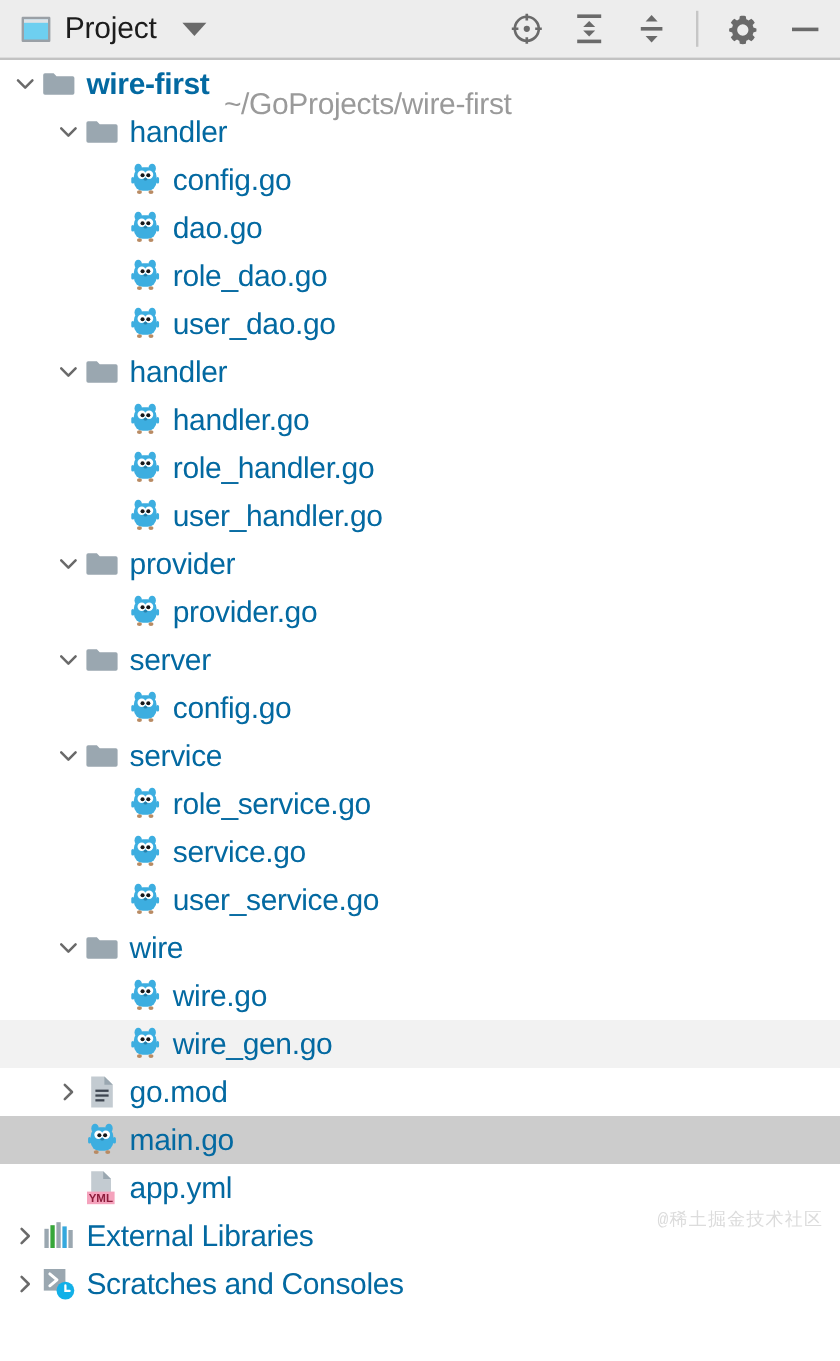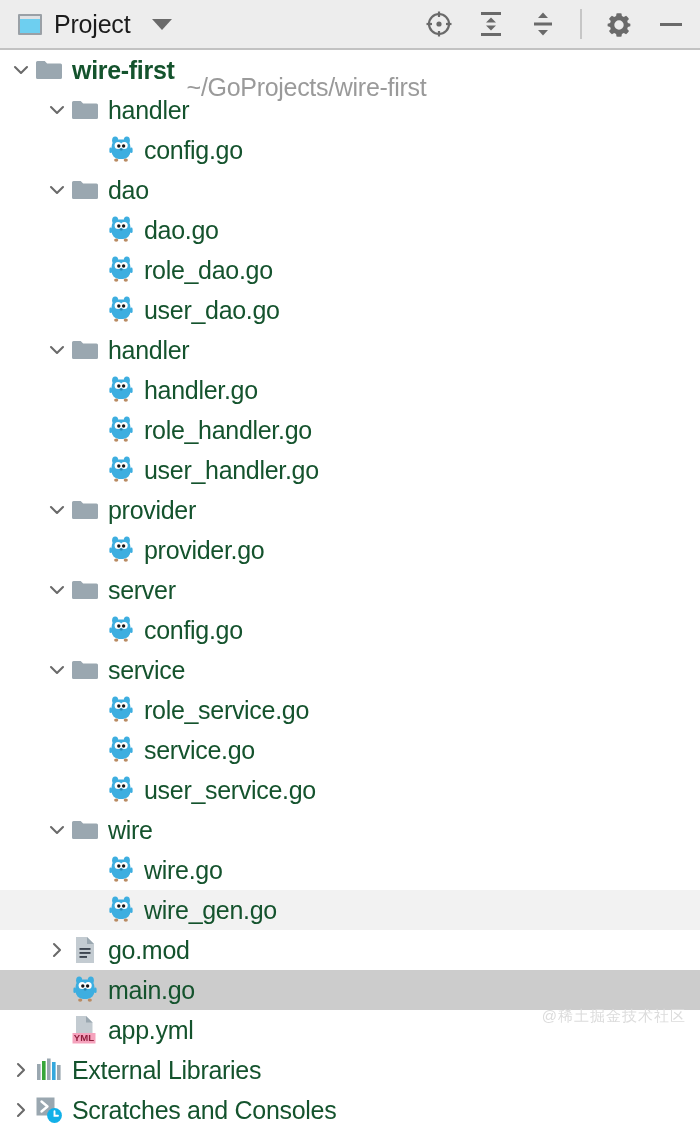--- a/index.html
+++ b/index.html
@@ -102,21 +102,21 @@
 
   .row-icon {
     width: 30px; height: 34px;
     display: flex; align-items: center; justify-content: center;
     flex: none;
     margin-right: 8px;
   }
 
   .row-label {
     font-size: 25px;
-    color: #14532d;
+    color: #0369a1;
     letter-spacing: -0.3px;
   }
   .row-label.bold { font-weight: bold; }
   .row-path {
     font-size: 25px;
     color: #9a9a9a;
     margin-left: 12px;
     letter-spacing: -0.3px;
     margin-top: 35px;
   }
@@ -126,20 +126,21 @@
 
   
   .watermark {
     position: absolute;
     right: 14px;
     bottom: 10px;
     font-size: 15px;
     color: #dcdcdc;
     letter-spacing: 1px;
     user-select: none;
+    font-family: Liberation Mono, monospace;
   }
 </style>
 </head>
 <body>
 
 <div id="app">
 
   <div class="toolbar">
     <div class="tool-left">
       <div class="project-icon"></div>
@@ -238,34 +239,20 @@
             <ellipse cx="12.2" cy="14.4" rx="1.5" ry="1.1" fill="#2a7fa8"></ellipse>
             <rect x="0.4" y="12.6" width="2.6" height="5.4" rx="1.3" fill="#3daee0"></rect>
             <rect x="21" y="12.6" width="2.6" height="5.4" rx="1.3" fill="#3daee0"></rect>
             <ellipse cx="7.2" cy="25.1" rx="2.1" ry="1.6" fill="#b98b63"></ellipse>
             <ellipse cx="16.8" cy="25.1" rx="2.1" ry="1.6" fill="#b98b63"></ellipse>
           </svg>
         </div>
         <span class="row-label">config.go</span>
       </div>
       <div class="row">
-        <div class="ind" style="width: 44px;"></div>
-        <div class="twisty">
-          <svg width="20" height="20" viewBox="0 0 20 20">
-            <path d="M4 7 L10 13 L16 7" fill="none" stroke="#6a6a6a" stroke-width="2.1" stroke-linecap="round" stroke-linejoin="round"></path>
-          </svg>
-        </div>
-        <div class="row-icon">
-          <svg width="28" height="22" viewBox="0 0 28 22">
-            <path fill="#9aa7b0" d="M1 3.5a1.5 1.5 0 0 1 1.5-1.5h7.2l2.4 2.6h13.4A1.5 1.5 0 0 1 27 6.1v12.4a1.5 1.5 0 0 1-1.5 1.5h-23A1.5 1.5 0 0 1 1 18.5z"></path>
-          </svg>
-        </div>
-        <span class="row-label">dao</span>
-      </div>
-      <div class="row">
         <div class="ind" style="width: 80px;"></div>
         <div class="twisty"></div>
         <div class="row-icon">
           <svg width="24" height="30" viewBox="0 0 24 30">
             <ellipse cx="6.2" cy="5.4" rx="3.1" ry="4" fill="#3daee0"></ellipse>
             <ellipse cx="17.8" cy="5.4" rx="3.1" ry="4" fill="#3daee0"></ellipse>
             <rect x="2.6" y="4.4" width="18.8" height="19.6" rx="7.4" fill="#3daee0"></rect>
             <circle cx="9.1" cy="10.6" r="3.5" fill="#ffffff"></circle>
             <circle cx="15.2" cy="10.6" r="3.5" fill="#ffffff"></circle>
             <circle cx="9.8" cy="11" r="1.7" fill="#15171a"></circle>

